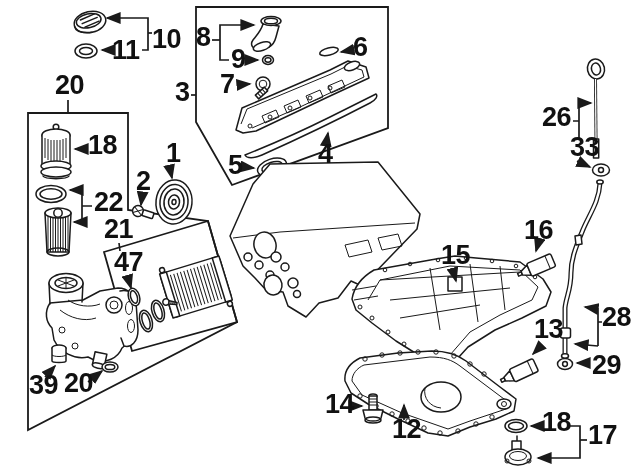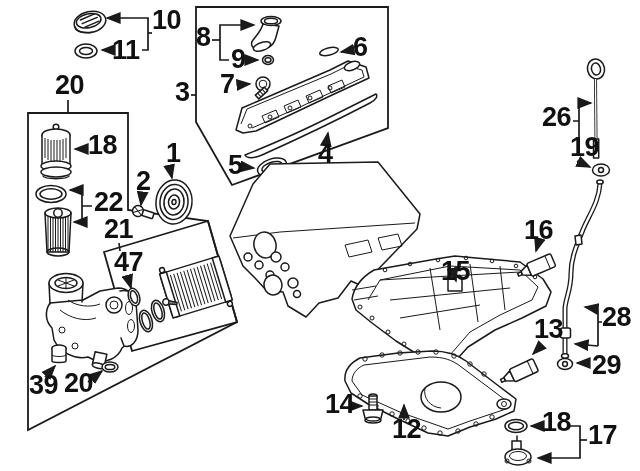--- a/index.html
+++ b/index.html
@@ -343,33 +343,33 @@
 
   <div class="callout" style="left:166px;top:140px">1</div>
   <div class="callout" style="left:136px;top:168px">2</div>
   <div class="callout" style="left:175px;top:79px">3</div>
   <div class="callout" style="left:318px;top:141px">4</div>
   <div class="callout" style="left:228px;top:152px">5</div>
   <div class="callout" style="left:353px;top:34px">6</div>
   <div class="callout" style="left:220px;top:71px">7</div>
   <div class="callout" style="left:196px;top:24px">8</div>
   <div class="callout" style="left:231px;top:46px">9</div>
-  <div class="callout" style="left:152px;top:7px">10</div>
+  <div class="callout" style="left:152px;top:26px">10</div>
   <div class="callout" style="left:112px;top:37px">11</div>
   <div class="callout" style="left:392px;top:416px">12</div>
   <div class="callout" style="left:534px;top:316px">13</div>
   <div class="callout" style="left:325px;top:391px">14</div>
-  <div class="callout" style="left:441px;top:258px">15</div>
+  <div class="callout" style="left:441px;top:242px">15</div>
   <div class="callout" style="left:524px;top:217px">16</div>
   <div class="callout" style="left:588px;top:422px">17</div>
   <div class="callout" style="left:542px;top:409px">18</div>
   <div class="callout" style="left:55px;top:72px">20</div>
   <div class="callout" style="left:64px;top:370px">20</div>
   <div class="callout" style="left:29px;top:372px">39</div>
   <div class="callout" style="left:94px;top:189px">22</div>
   <div class="callout" style="left:88px;top:132px">18</div>
   <div class="callout" style="left:104px;top:216px">21</div>
   <div class="callout" style="left:114px;top:249px">47</div>
   <div class="callout" style="left:542px;top:104px">26</div>
-  <div class="callout" style="left:570px;top:134px">19</div>
+  <div class="callout" style="left:570px;top:134px">33</div>
   <div class="callout" style="left:602px;top:304px">28</div>
   <div class="callout" style="left:592px;top:352px">29</div>
 </div>
 
 </body></html>

